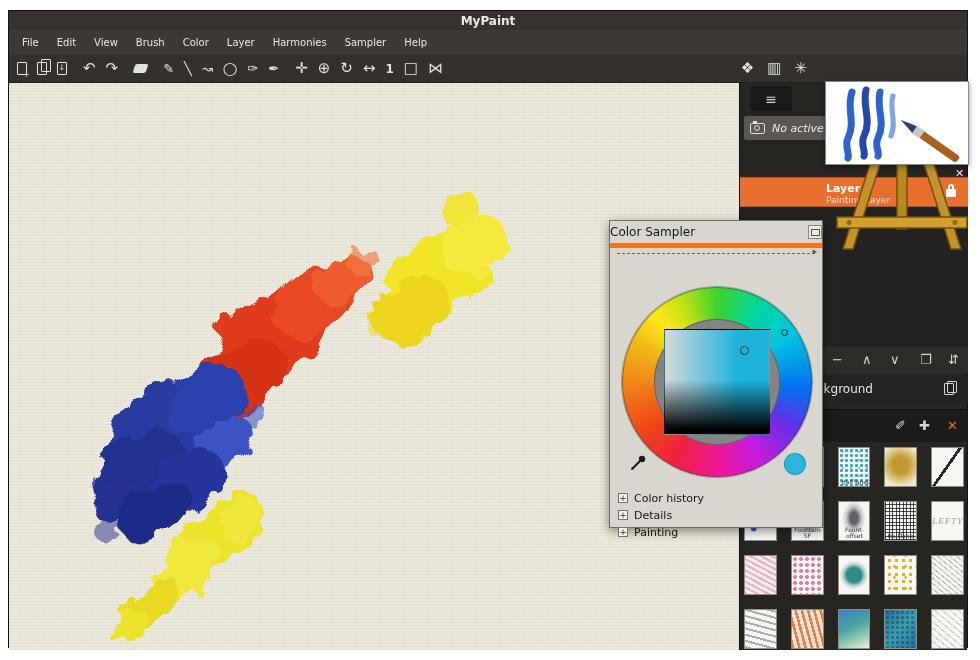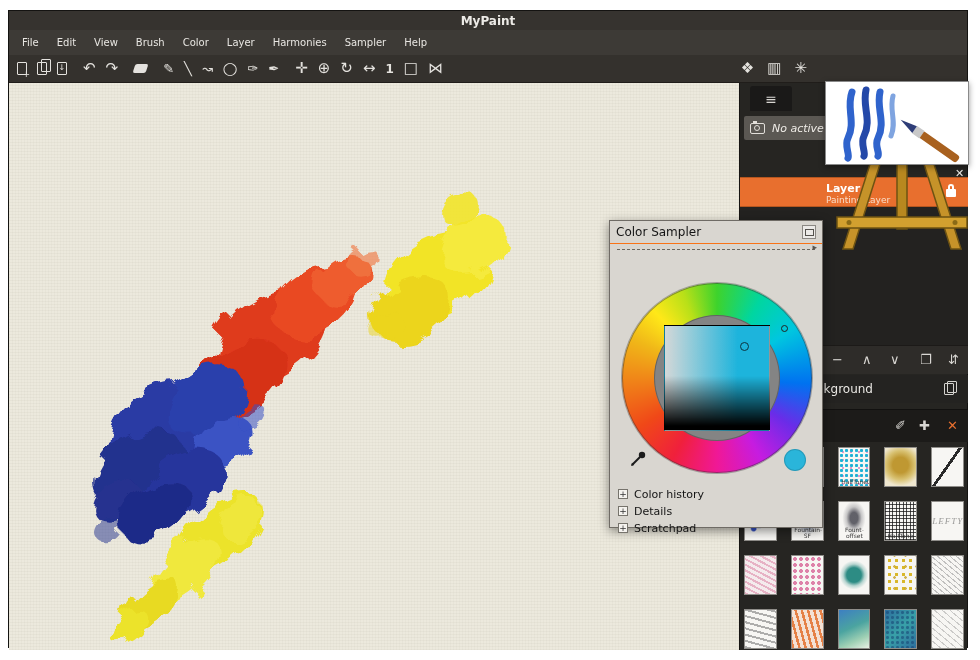--- a/index.html
+++ b/index.html
@@ -86,21 +86,21 @@
   .t19{background-image:radial-gradient(circle,rgba(20,60,110,.5) 0 1.2px,transparent 1.8px),linear-gradient(135deg,#2e6f9e 0%,#38a0a8 50%,#2e6f9e 100%);background-size:5px 5px,100% 100%;}
   .t20{background-image:repeating-linear-gradient(40deg,rgba(120,120,120,.35) 0 1px,transparent 1px 5px);}
 
   
   .preview{position:absolute;left:816px;top:-2px;width:144px;height:84px;background:#ffffff;border:1px solid #8a8a8a;box-shadow:0 2px 6px rgba(0,0,0,.4);z-index:6;box-sizing:border-box;}
   .preview-close{position:absolute;left:946px;top:85px;z-index:7;color:#e9e7e3;font-size:11px;line-height:1;cursor:default;}
   .easel{position:absolute;left:826px;top:76px;z-index:5;}
 
   
   .cs{position:absolute;left:600px;top:137px;width:214px;height:308px;background:#d9d6d0;border:1px solid #6f6b65;box-shadow:0 3px 10px rgba(0,0,0,.45);z-index:20;box-sizing:border-box;}
-  .cs-title{height:22px;display:flex;align-items:center;padding:0 6px;border-bottom:1px solid #f97316;}
+  .cs-title{height:22px;display:flex;align-items:center;padding:0 0;border-bottom:5px solid #f97316;}
   .cs-title-text{font-size:12px;color:#141414;}
   .cs-btn{margin-left:auto;width:14px;height:14px;background:#eceae7;border:1px solid #8b8883;position:relative;box-sizing:border-box;}
   .cs-btn::after{content:"";position:absolute;left:2px;top:3px;width:7px;height:5px;border:1px solid #55524d;}
   .cs-body{position:relative;height:284px;}
   .handle{margin:5px 7px 0 7px;border-top:1px dashed #6a675f;height:5px;position:relative;}
   .handle .harrow{position:absolute;right:-2px;top:-8px;font-size:9px;color:#55524d;}
   .ring{position:absolute;left:12px;top:34px;width:190px;height:190px;border-radius:50%;
     background:conic-gradient(from 0deg,#3ed32c 0%,#00d6a0 8%,#00c6e0 16%,#0072f0 26%,#6a2ce8 34%,#c61ce0 42%,#f01896 50%,#f0203c 58%,#f04818 66%,#f08018 74%,#f0b818 82%,#ffe818 88%,#b8e018 94%,#3ed32c 100%);
     box-shadow:inset 0 0 0 1px rgba(50,50,50,.45),0 0 0 1px rgba(50,50,50,.35);}
   .disc{position:absolute;left:44px;top:66px;width:126px;height:126px;border-radius:50%;background:#848484;box-shadow:inset 0 0 0 1px rgba(0,0,0,.25);}
@@ -379,20 +379,20 @@
           <div class="cs-sec">
             <span class="xbox">+</span>
             <span class="seclabel">Color history</span>
           </div>
           <div class="cs-sec">
             <span class="xbox">+</span>
             <span class="seclabel">Details</span>
           </div>
           <div class="cs-sec">
             <span class="xbox">+</span>
-            <span class="seclabel">Scratchpad</span>
+            <span class="seclabel">Painting</span>
           </div>
         </div>
       </div>
     </div>
 
   </div>
 </div>
 
 </body></html>

